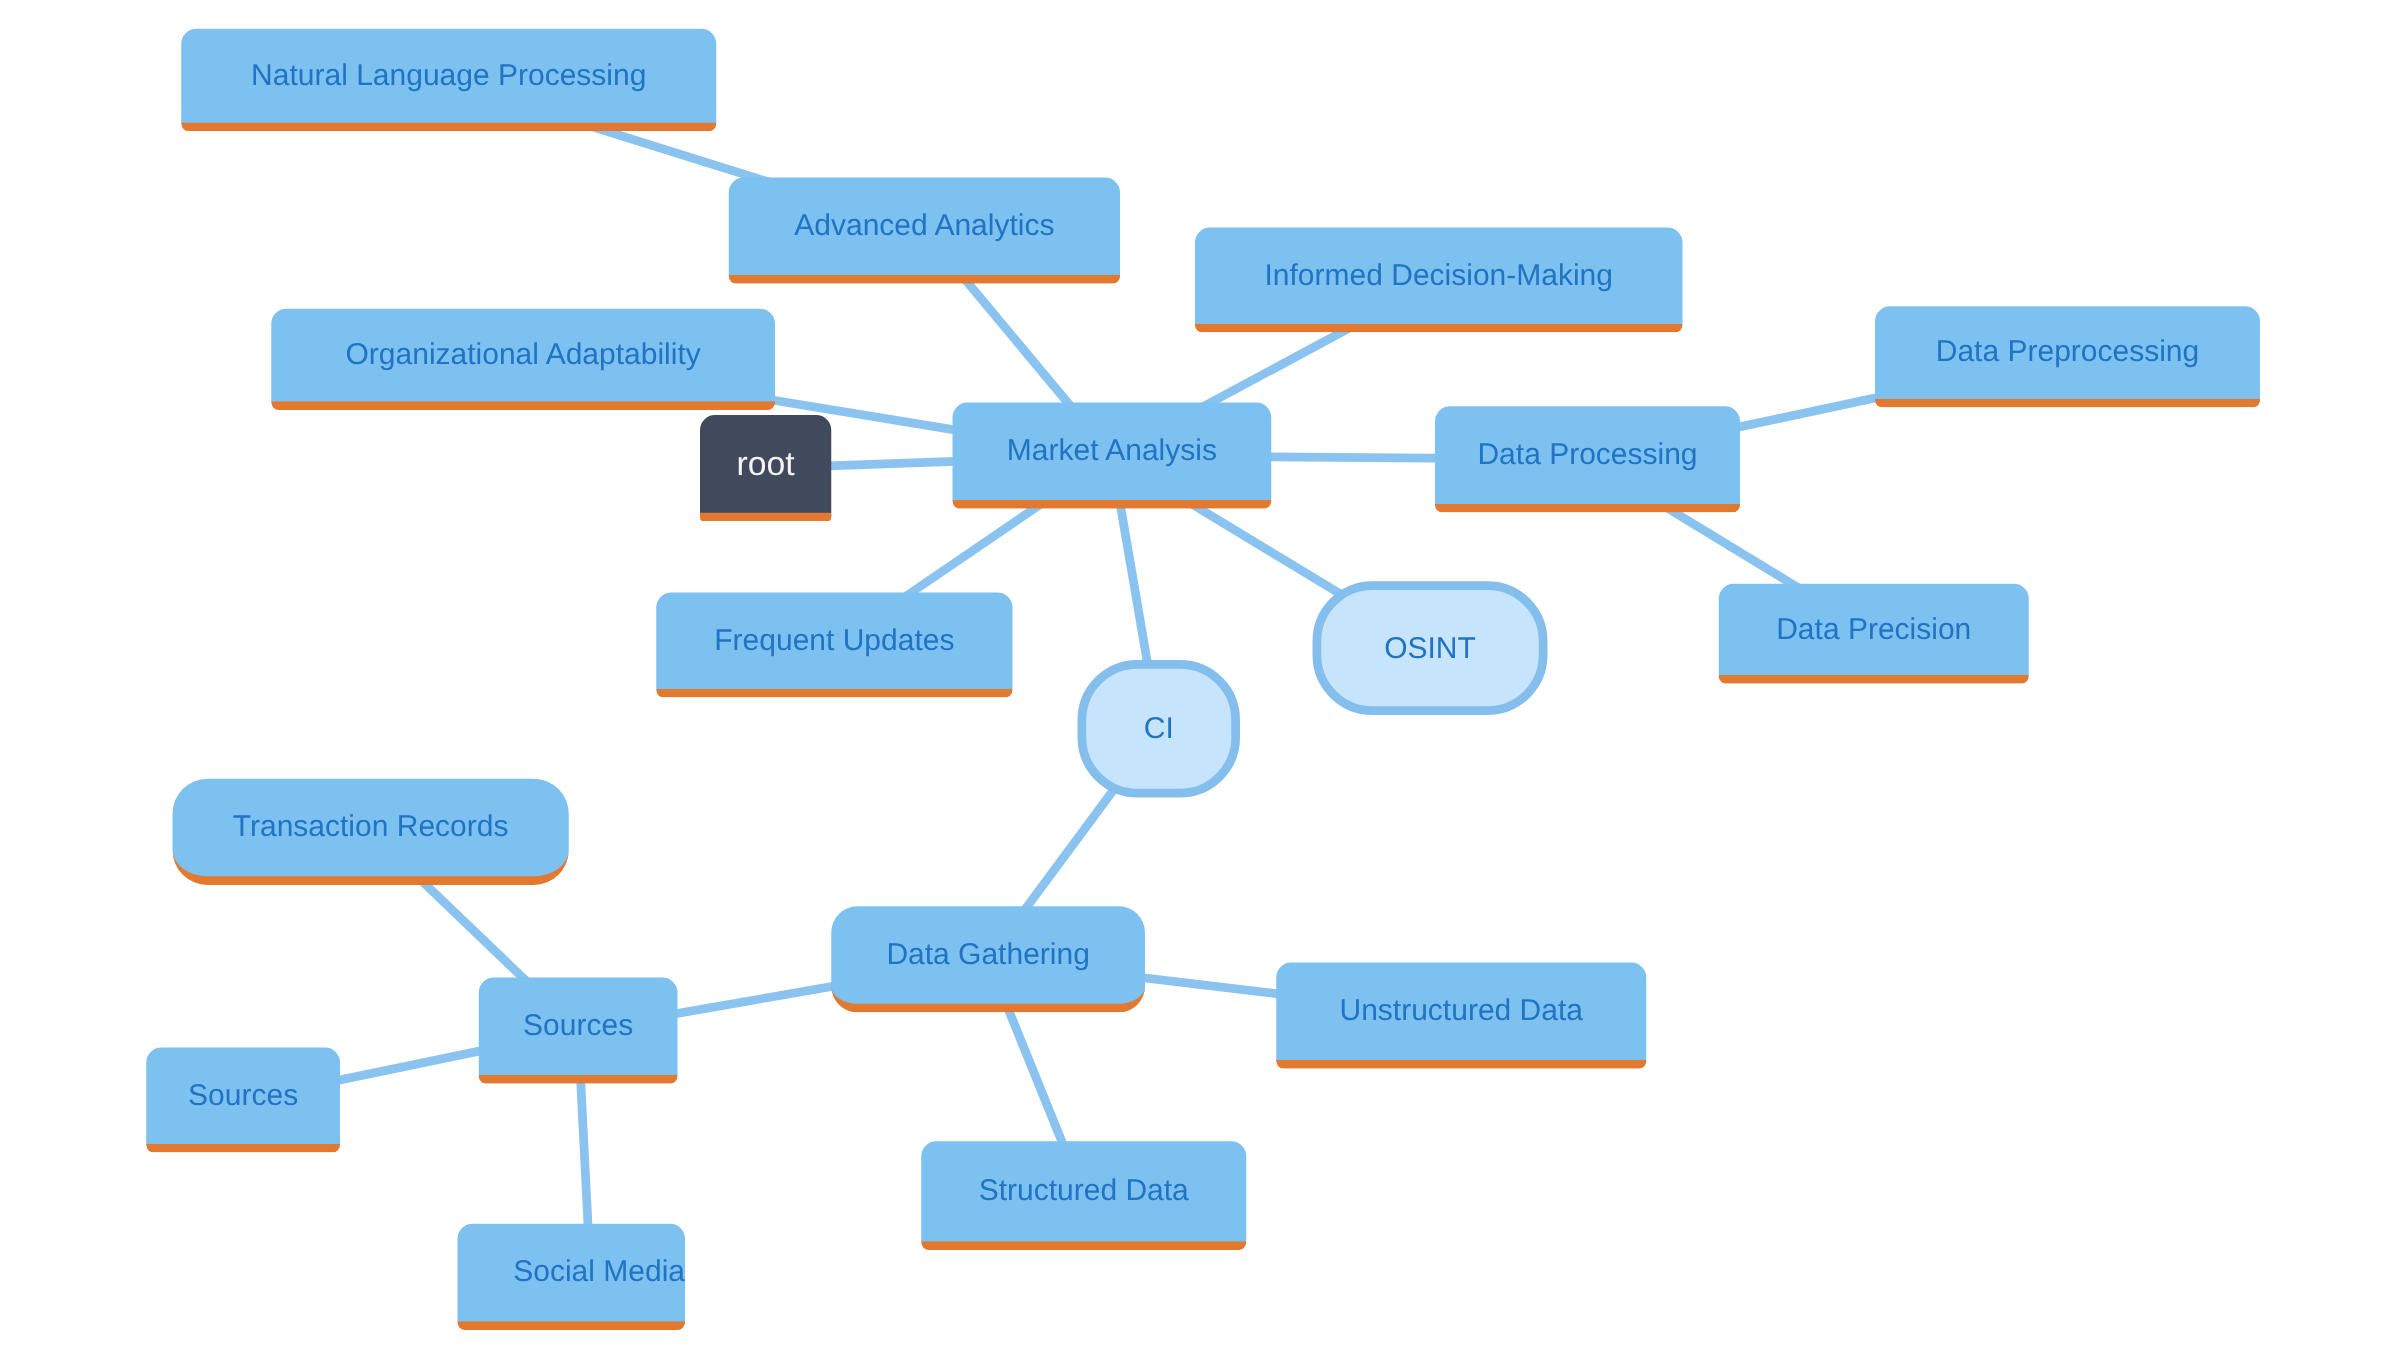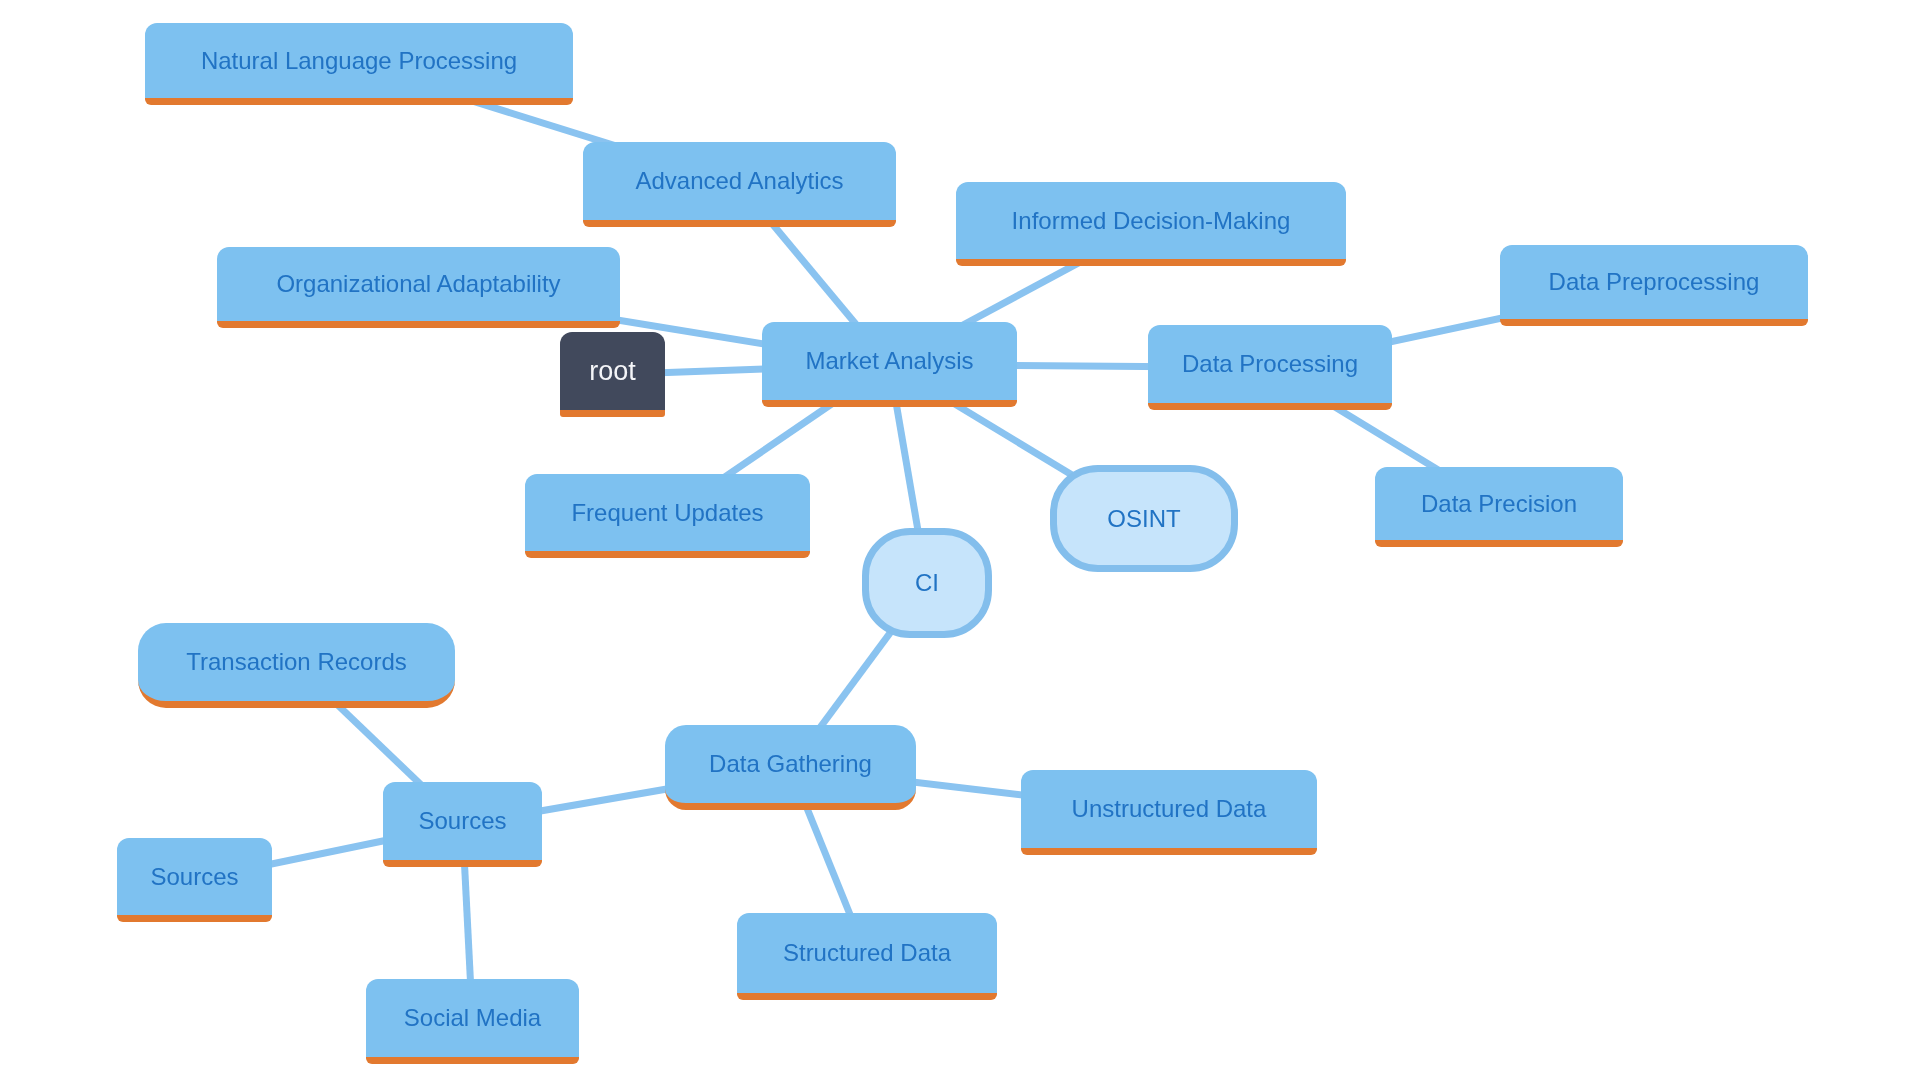--- a/index.html
+++ b/index.html
@@ -110,21 +110,21 @@
     </div>
   <div class="node kind-box" style="left: 138px; top: 623px; width: 317px; height: 85px; border-radius: 28px;">
       <span class="label">Transaction Records</span>
     </div>
   <div class="node kind-box" style="left: 383px; top: 782px; width: 159px; height: 85px;">
       <span class="label">Sources</span>
     </div>
   <div class="node kind-box" style="left: 117px; top: 838px; width: 155px; height: 84px;">
       <span class="label">Sources</span>
     </div>
-  <div class="node kind-box" style="left: 366px; top: 979px; width: 213px; height: 85px;">
+  <div class="node kind-box" style="left: 366px; top: 979px; width: 182px; height: 85px; justify-content: flex-end;">
       <span class="label">Social Media</span>
     </div>
   <div class="node kind-box" style="left: 665px; top: 725px; width: 251px; height: 85px; border-radius: 21px;">
       <span class="label">Data Gathering</span>
     </div>
   <div class="node kind-box" style="left: 1021px; top: 770px; width: 296px; height: 85px;">
       <span class="label">Unstructured Data</span>
     </div>
   <div class="node kind-box" style="left: 737px; top: 913px; width: 260px; height: 87px;">
       <span class="label">Structured Data</span>

